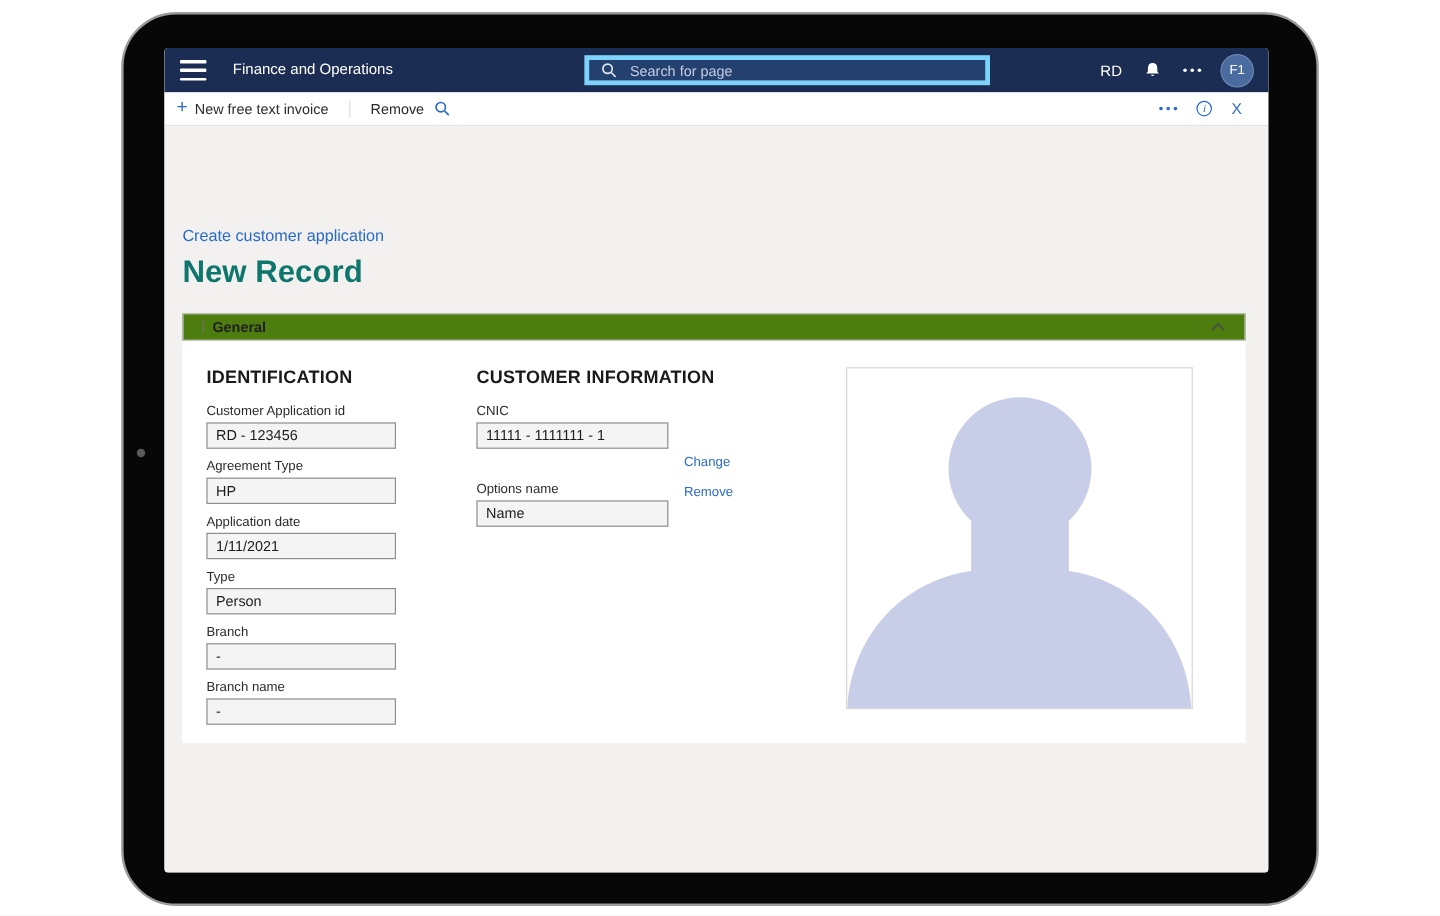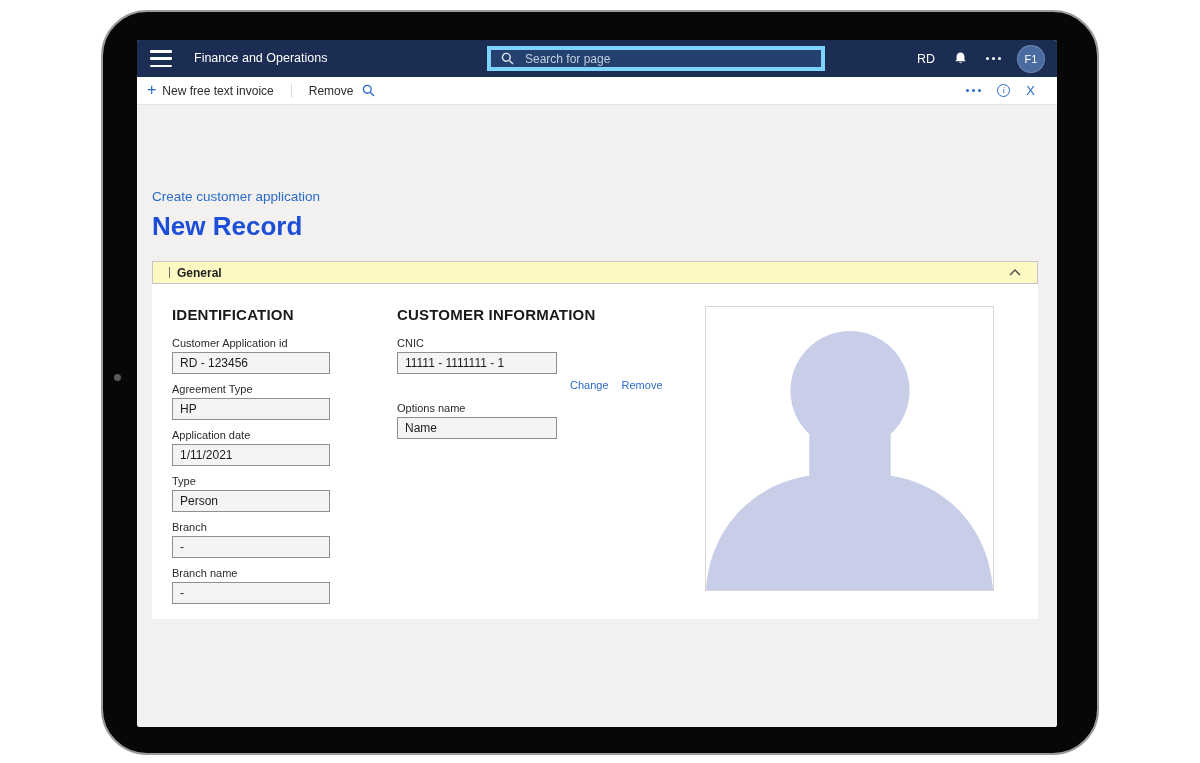--- a/index.html
+++ b/index.html
@@ -60,43 +60,43 @@
   .bdots { width: 3px; height: 3px; border-radius: 50%; background: #2a6bc9; box-shadow: -6px 0 0 #2a6bc9, 6px 0 0 #2a6bc9; }
   .info-icon {
     width: 13px; height: 13px; border: 1px solid #2a6bc9; border-radius: 50%; color: #2a6bc9;
     font-size: 9px; line-height: 11px; text-align: center; font-family: "Liberation Serif", serif; font-style: italic;
   }
   .close-x { color: #2a6bc9; font-size: 13px; line-height: 1; }
 
   
   .content { position: absolute; top: 65px; left: 0; right: 0; bottom: 0; background: #f2f1ef; }
   .breadcrumb { position: absolute; left: 15px; top: 84px; color: #2a6bc9; font-size: 13.5px; cursor: pointer; }
-  .page-title { position: absolute; left: 15px; top: 106px; font-size: 26px; font-weight: 600; color: #1d4ed8; margin: 0; }
+  .page-title { position: absolute; left: 15px; top: 106px; font-size: 26px; font-weight: 600; color: #0f766e; margin: 0; }
 
   .section { position: absolute; left: 15px; top: 156px; width: 886px; }
   .section-header {
-    height: 23px; background: #fef9c3; border: 1px solid #c6c6c6; display: flex; align-items: center;
+    height: 23px; background: #4d7c0f; border: 1px solid #c6c6c6; display: flex; align-items: center;
     padding: 0 16px; cursor: pointer;
   }
   .sec-tick { width: 1px; height: 11px; background: #6f6f6f; margin-right: 7px; }
   .section-title { font-size: 12px; font-weight: 700; color: #1f1f1f; }
   .chev { margin-left: auto; display: flex; align-items: center; cursor: pointer; }
 
   .panel { position: relative; background: #fff; height: 335px; border-top: none; }
   .col { position: absolute; top: 22px; }
   .col-1 { left: 20px; width: 158px; }
   .col-2 { left: 245px; width: 160px; }
   .col-heading { font-size: 15px; font-weight: 700; color: #1a1a1a; margin: 0 0 14px; white-space: nowrap; letter-spacing: .2px; }
   .fgroup { margin-bottom: 9px; }
   .flabel { font-size: 11px; color: #2b2b2b; margin-bottom: 3px; }
   .finput {
     width: 100%; height: 22px; background: #f4f4f4; border: 1px solid #8f8f8f;
     font-size: 12px; font-family: inherit; color: #1c1c1c; padding: 0 7px; outline: none;
   }
-  .side-links { position: absolute; left: 173px; top: 73px; display: flex; gap: 13px; }
+  .side-links { position: absolute; left: 173px; top: 73px; display: flex; flex-direction: column; gap: 13px; }
   .side-links a { color: #2a6bc9; font-size: 11px; text-decoration: none; cursor: pointer; }
   .gap-group { margin-top: 28px; }
 
   .photo {
     position: absolute; left: 553px; top: 22px; width: 289px; height: 285px;
     background: #fff; border: 1px solid #d6d6d6; overflow: hidden;
   }
   .photo svg { display: block; width: 100%; height: 100%; }
 </style>
 </head>

